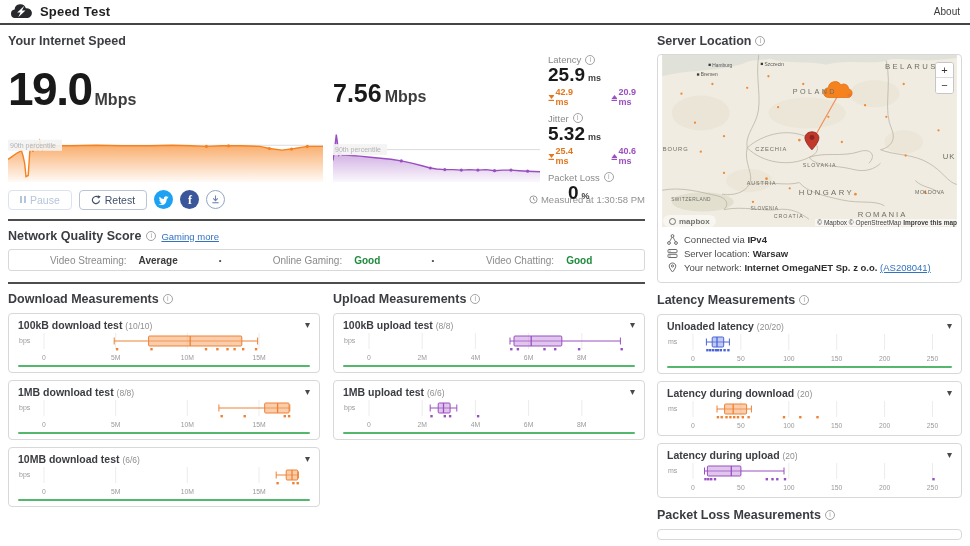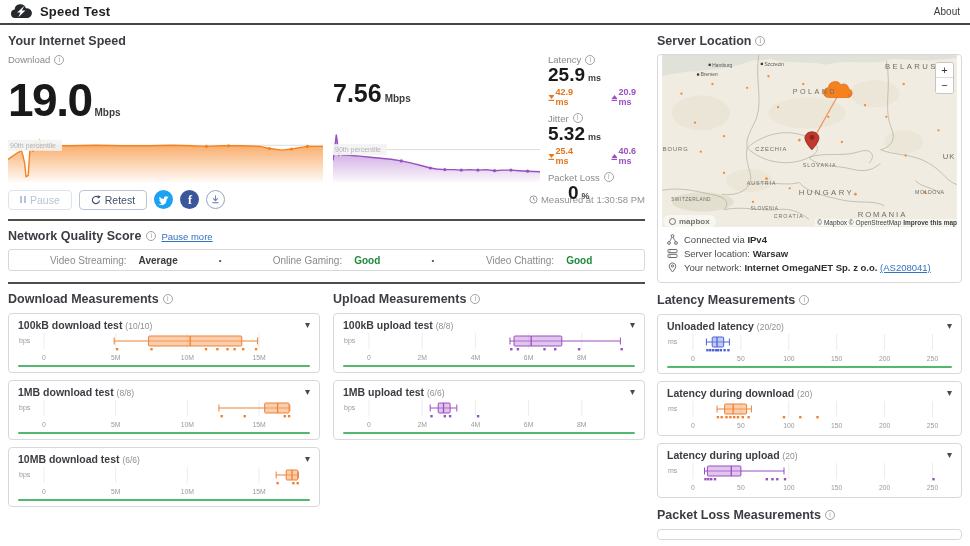--- a/index.html
+++ b/index.html
@@ -20,21 +20,21 @@
     font-weight:normal; cursor:pointer; flex:0 0 auto; }
   .info::after { content:"i"; }
   
   .speed-row { display:flex; gap:8px; height:128px; }
   .sp-col { position:relative; }
   .sp-c1 { width:317px; } .sp-c2 { width:207px; } .sp-c3 { flex:1; }
   .metric-label { font-size:9.5px; color:#8a8a8a; display:flex; align-items:center; gap:4px; }
   .big-value { font-size:46px; font-weight:bold; color:#191919; letter-spacing:-1.5px;
     line-height:1; margin-top:12px; }
   .mid-value { font-size:25px; font-weight:bold; color:#191919; margin-top:27px; line-height:1; }
-  .unit { font-size:10px; font-weight:bold; color:#3d3d3d; letter-spacing:0; margin-left:3px; }
+  .unit { font-size:16px; font-weight:bold; color:#3d3d3d; letter-spacing:0; margin-left:3px; }
   .spark { position:absolute; bottom:0; left:0; }
   .stat-block { margin-bottom:6px; }
   .stat-value { font-size:19px; font-weight:bold; color:#191919; line-height:1.1; }
   .stat-value .unit { font-size:9px; }
   .stat-sub { display:flex; gap:29px; font-size:9px; font-weight:bold; margin-top:1px; }
   .sub-dl { color:#e0761d; display:flex; align-items:center; gap:2px; }
   .sub-ul { color:#9a4fc0; display:flex; align-items:center; gap:2px; }
   .pl-value { margin-left:20px; }
   
   .btn-row { display:flex; align-items:center; gap:7px; height:21px; margin:7px 0 9px; }
@@ -111,24 +111,20 @@
 
 <div class="content">
 
   <div class="left-col">
     <div class="sec-title">
       <span>Your Internet Speed</span>
     </div>
 
     <div class="speed-row">
       <div class="sp-col sp-c1">
-        <div class="metric-label">
-          <span>Download</span>
-          <span class="info"></span>
-        </div>
         <div class="big-value"><span>19.0</span><span class="unit">Mbps</span></div>
         <svg id="spark-dl" class="spark" width="315" height="54">
             <defs>
               <linearGradient id="gdl" x1="0" y1="0" x2="0" y2="1">
                 <stop offset="0" stop-color="#f6821f" stop-opacity="0.72"></stop>
                 <stop offset="1" stop-color="#f6821f" stop-opacity="0.04"></stop>
               </linearGradient>
             </defs>
             <line x1="0" y1="17.28" x2="315" y2="17.28" stroke="#dcdcdc" stroke-width="1"></line>
             <path d="M0.0,31.3L4.7,28.1L9.4,24.8L13.5,22.7L15.1,28.1L16.7,35.6L18.0,48.6L20.2,47.5L21.7,24.8L23.0,15.1L24.9,23.8L27.4,14.0L29.6,22.7L31.8,13.0L34.6,21.6L37.2,16.2L41.0,17.3L47.3,17.8L63.0,17.8L88.2,17.3L113.4,17.8L141.8,17.8L163.8,17.3L182.7,17.8L198.4,18.4L214.2,17.8L233.1,17.8L252.0,18.4L261.4,20.5L274.1,22.1L286.7,20.5L299.3,18.4L315.0,18.4 L315,54 L0,54 Z" fill="url(#gdl)"></path>
@@ -263,21 +259,21 @@
           </svg>
         <span>Measured at 1:30:58 PM</span>
       </span>
     </div>
 
     <hr class="divider">
 
     <div class="nqs-head">
       <span class="nqs-title">Network Quality Score</span>
       <span class="info"></span>
-      <a class="learn-more">Pause more</a>
+      <a class="learn-more">Gaming more</a>
     </div>
 
     <div class="q-card">
       <div class="q-cell">
         <span class="q-label">Video Streaming:</span>
         <span class="q-value" style="color: rgb(58, 58, 58);">Average</span>
       </div>
       <span class="q-dot">•</span>
       <div class="q-cell">
         <span class="q-label">Online Gaming:</span>

